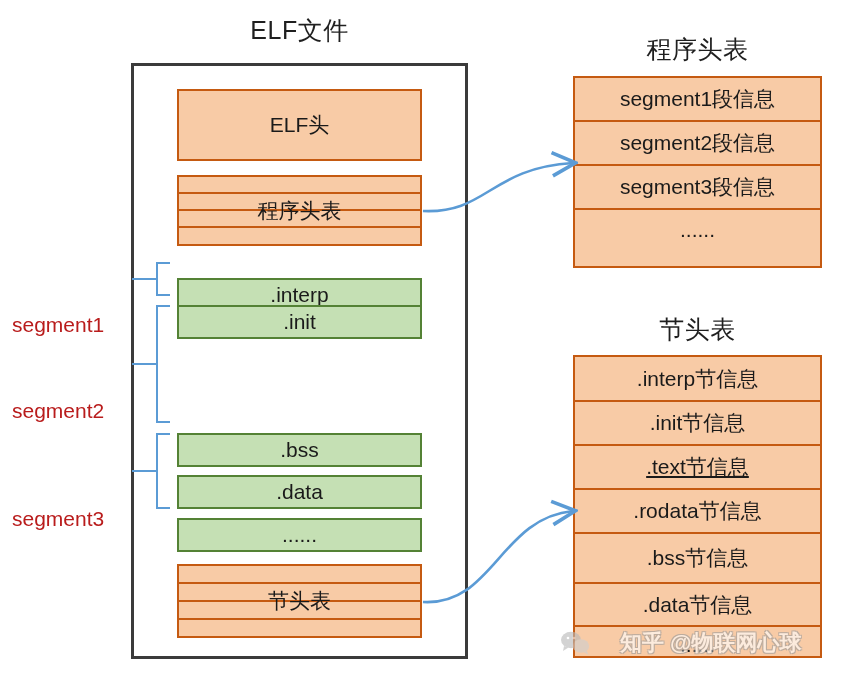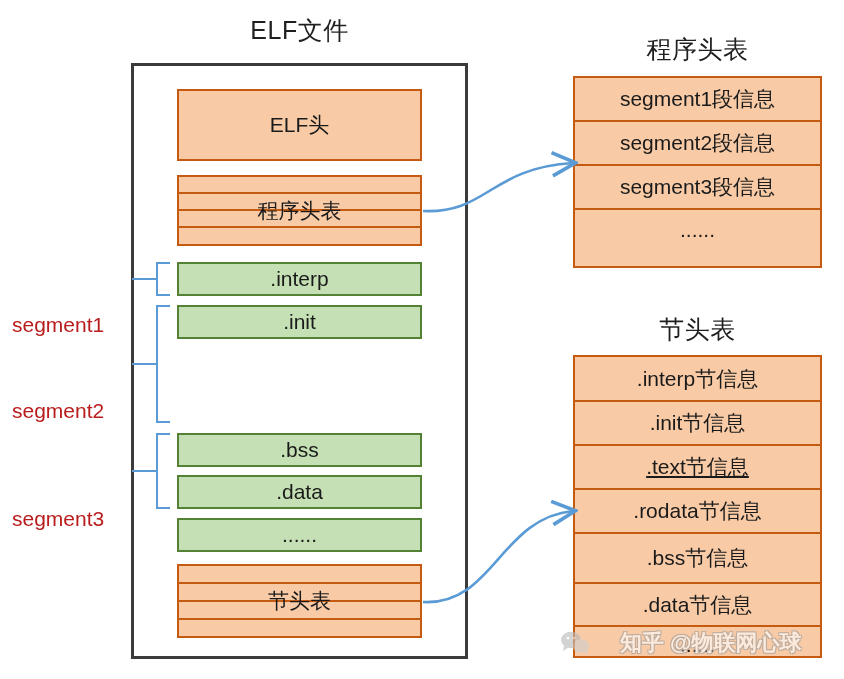--- a/index.html
+++ b/index.html
@@ -186,21 +186,21 @@
     <span>ELF头</span>
   </div>
 
   <div class="striped" style="left:177px; top:175px; width:245px; height:71px;">
     <div class="stripe-line" style="top:15px;"></div>
     <div class="stripe-line" style="top:32px;"></div>
     <div class="stripe-line" style="top:49px;"></div>
     <div class="striped-label">程序头表</div>
   </div>
 
-  <div class="abs block green-block" style="left:177px; top:262px; width:245px; height:34px;">
+  <div class="abs block green-block" style="left:177px; top:278px; width:245px; height:34px;">
     <span>.interp</span>
   </div>
 
   <div class="abs block green-block" style="left:177px; top:305px; width:245px; height:34px;">
     <span>.init</span>
   </div>
 
 
 
   <div class="abs block green-block" style="left:177px; top:433px; width:245px; height:34px;">

